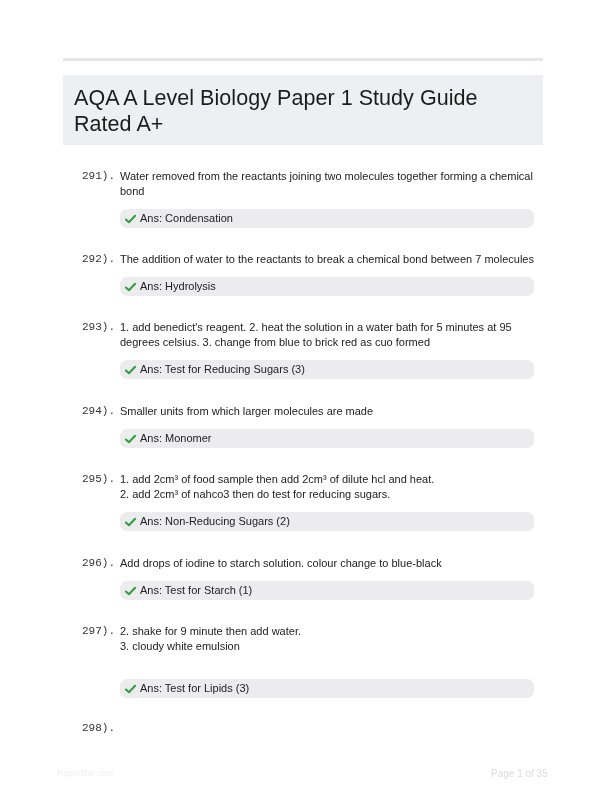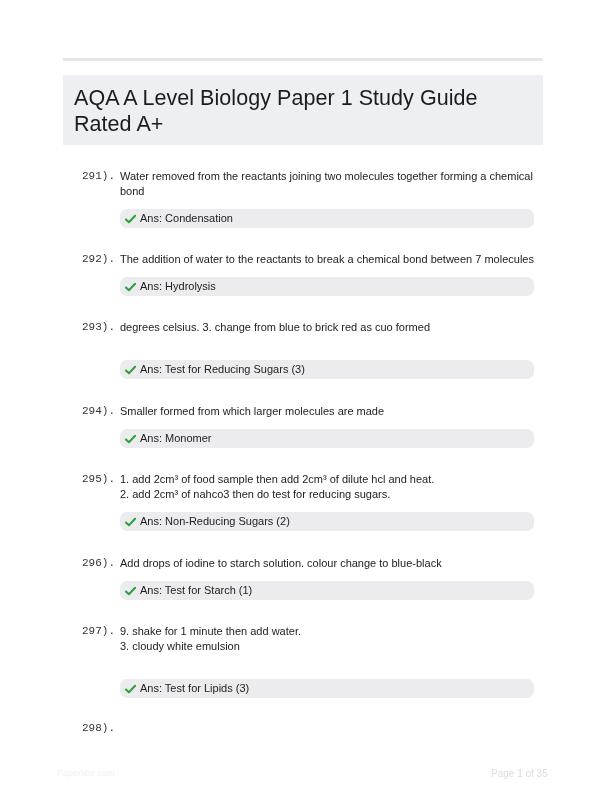--- a/index.html
+++ b/index.html
@@ -82,34 +82,35 @@
         <svg class="check" viewBox="0 0 12 10">
             <path d="M1 5.5 L4.3 8.5 L11 1.5" fill="none" stroke="#2e9e3e" stroke-width="2.2" stroke-linecap="round" stroke-linejoin="round"></path>
           </svg>
         <span>Ans: Hydrolysis</span>
       </div>
     </div>
 
     <div class="q" style="top:320px">
       <span class="q-num">293).</span>
       <div class="q-text">
+        <div>1. add benedict's reagent. 2. heat the solution in a water bath for 5 minutes at 95</div>
         <div>degrees celsius. 3. change from blue to brick red as cuo formed</div>
       </div>
       <div class="ans" style="top:40px">
         <svg class="check" viewBox="0 0 12 10">
             <path d="M1 5.5 L4.3 8.5 L11 1.5" fill="none" stroke="#2e9e3e" stroke-width="2.2" stroke-linecap="round" stroke-linejoin="round"></path>
           </svg>
         <span>Ans: Test for Reducing Sugars (3)</span>
       </div>
     </div>
 
     <div class="q" style="top:404px">
       <span class="q-num">294).</span>
       <div class="q-text">
-        <div>Smaller formed from which larger molecules are made</div>
+        <div>Smaller units from which larger molecules are made</div>
       </div>
       <div class="ans" style="top:25px">
         <svg class="check" viewBox="0 0 12 10">
             <path d="M1 5.5 L4.3 8.5 L11 1.5" fill="none" stroke="#2e9e3e" stroke-width="2.2" stroke-linecap="round" stroke-linejoin="round"></path>
           </svg>
         <span>Ans: Monomer</span>
       </div>
     </div>
 
     <div class="q" style="top:472px">
@@ -135,21 +136,21 @@
         <svg class="check" viewBox="0 0 12 10">
             <path d="M1 5.5 L4.3 8.5 L11 1.5" fill="none" stroke="#2e9e3e" stroke-width="2.2" stroke-linecap="round" stroke-linejoin="round"></path>
           </svg>
         <span>Ans: Test for Starch (1)</span>
       </div>
     </div>
 
     <div class="q" style="top:624px">
       <span class="q-num">297).</span>
       <div class="q-text">
-        <div>9. shake for 1 minute then add water.</div>
+        <div>2. shake for 9 minute then add water.</div>
         <div>3. cloudy white emulsion</div>
       </div>
       <div class="ans" style="top:55px">
         <svg class="check" viewBox="0 0 12 10">
             <path d="M1 5.5 L4.3 8.5 L11 1.5" fill="none" stroke="#2e9e3e" stroke-width="2.2" stroke-linecap="round" stroke-linejoin="round"></path>
           </svg>
         <span>Ans: Test for Lipids (3)</span>
       </div>
     </div>
 

